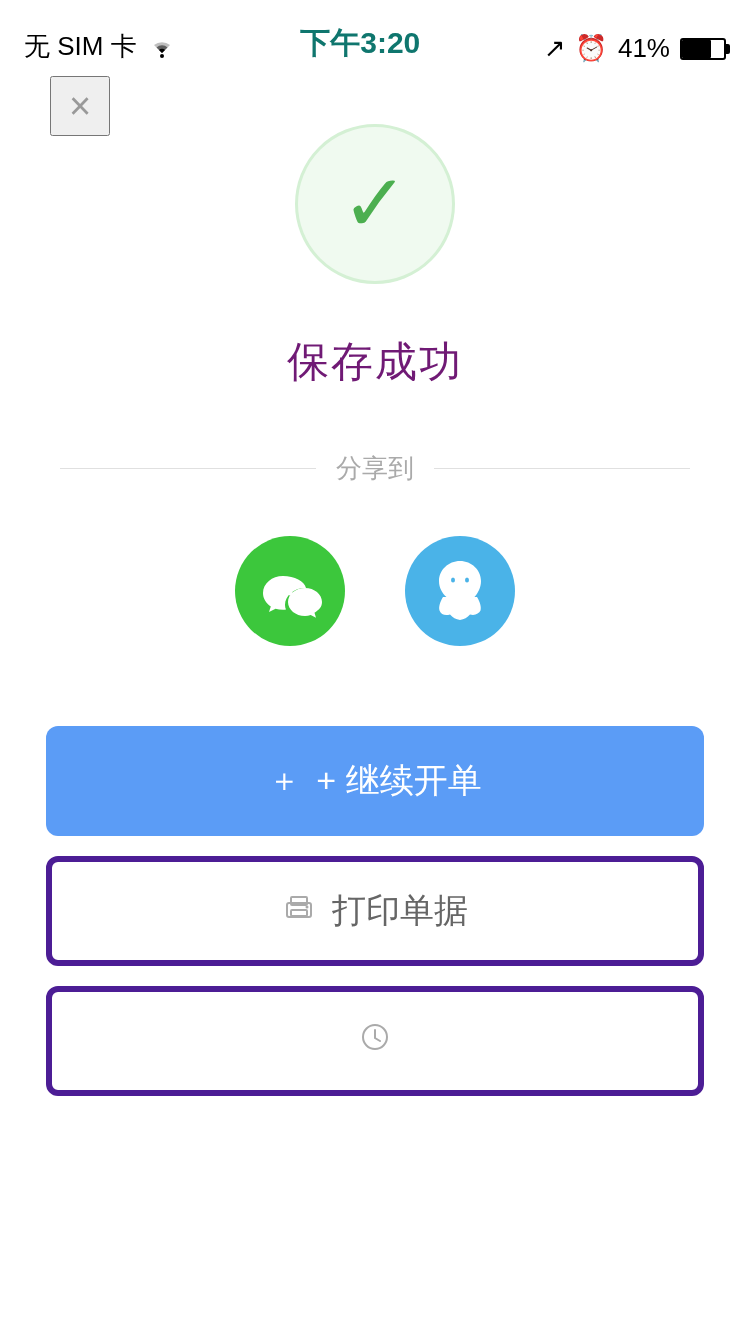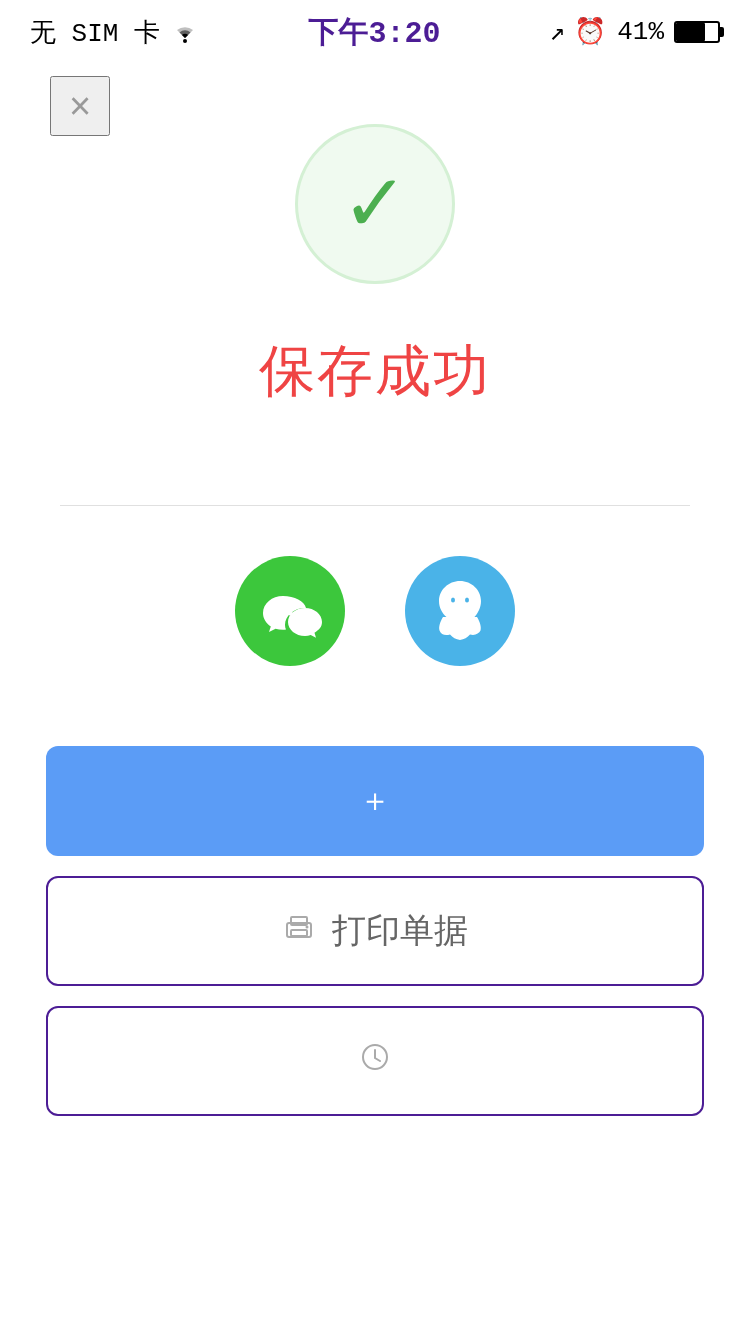--- a/index.html
+++ b/index.html
@@ -16,39 +16,38 @@
       font-family: -apple-system, 'PingFang SC', 'Helvetica Neue', Arial, sans-serif;
       overflow: hidden;
     }
 
     
     .status-bar {
       width: 100%;
       height: 64px;
       background: #ffffff;
       display: flex;
-      align-items: center;
+      align-items: flex-end;
       justify-content: space-between;
-      padding: 0 30px;
-      font-family: Liberation Mono, monospace;
+      padding: 0 24px;
     }
 
     .status-left {
       display: flex;
       align-items: center;
       gap: 10px;
       font-size: 26px;
       font-weight: 500;
       color: #000;
     }
 
     .status-center {
       font-size: 30px;
       font-weight: 600;
-      color: #4c1d95;
+      color: #0f766e;
     }
 
     .status-right {
       display: flex;
       align-items: center;
       gap: 10px;
       font-size: 26px;
       color: #000;
     }
 
@@ -123,24 +122,24 @@
     }
 
     .checkmark {
       font-size: 80px;
       color: #4caf50;
       line-height: 1;
     }
 
     
     .success-title {
-      font-size: 56px;
+      font-size: 42px;
       font-weight: 400;
-      color: #ef4444;
-      margin-bottom: 95px;
+      color: #701a75;
+      margin-bottom: 61px;
       letter-spacing: 2px;
     }
 
     
     .share-divider {
       width: 100%;
       display: flex;
       align-items: center;
       padding: 0 60px;
       margin-bottom: 50px;
@@ -221,21 +220,21 @@
 
     .btn-primary {
       background: #5b9cf6;
       color: #fff;
       border: none;
     }
 
     .btn-secondary {
       background: #fff;
       color: #666;
-      border: 2px solid #4c1d95;
+      border: 6px solid #4c1d95;
     }
 
     .btn-icon {
       font-size: 32px;
     }
   </style>
 </head>
 <body>
 
 <div class="status-bar">
@@ -266,20 +265,21 @@
 <div class="main-content">
 
   <div class="success-circle">
     <span class="checkmark">✓</span>
   </div>
 
   <div class="success-title">保存成功</div>
 
   <div class="share-divider">
     <div class="divider-line"></div>
+    <span class="divider-label">分享到</span>
     <div class="divider-line"></div>
   </div>
 
   <div class="share-icons">
 
     <div class="share-icon wechat">
       <svg class="wechat-svg" viewBox="0 0 70 70" fill="white">
         <path d="M28 20C17 20 8 27.5 8 37c0 5.5 3 10.3 7.8 13.5L14 56l6.5-3.2c2.3.6 4.8 1 7.5 1c1 0 2-.1 3-.2C30.4 52.3 30 50.7 30 49c0-9.4 9-17 20-17h1C49.5 25.2 39.5 20 28 20z"></path>
         <circle cx="21" cy="37" r="2.5"></circle>
         <circle cx="35" cy="37" r="2.5"></circle>
@@ -299,20 +299,21 @@
         <ellipse cx="36" cy="23" rx="2" ry="2.5" fill="#4ab3e8"></ellipse>
       </svg>
     </div>
 
   </div>
 
   <div class="action-buttons">
 
     <button class="btn btn-primary">
       <span class="btn-icon">＋</span>
+      <span>+ 继续开单</span>
     </button>
 
     <button class="btn btn-secondary">
       <span class="btn-icon">
         <svg width="34" height="34" viewBox="0 0 34 34" fill="none">
           <rect x="5" y="13" width="24" height="14" rx="2" stroke="#aaa" stroke-width="2" fill="none"></rect>
           <rect x="9" y="7" width="16" height="8" rx="1" stroke="#aaa" stroke-width="2" fill="none"></rect>
           <rect x="9" y="20" width="16" height="6" rx="1" stroke="#aaa" stroke-width="2" fill="white"></rect>
           <circle cx="25" cy="17" r="1.5" fill="#aaa"></circle>
         </svg>

